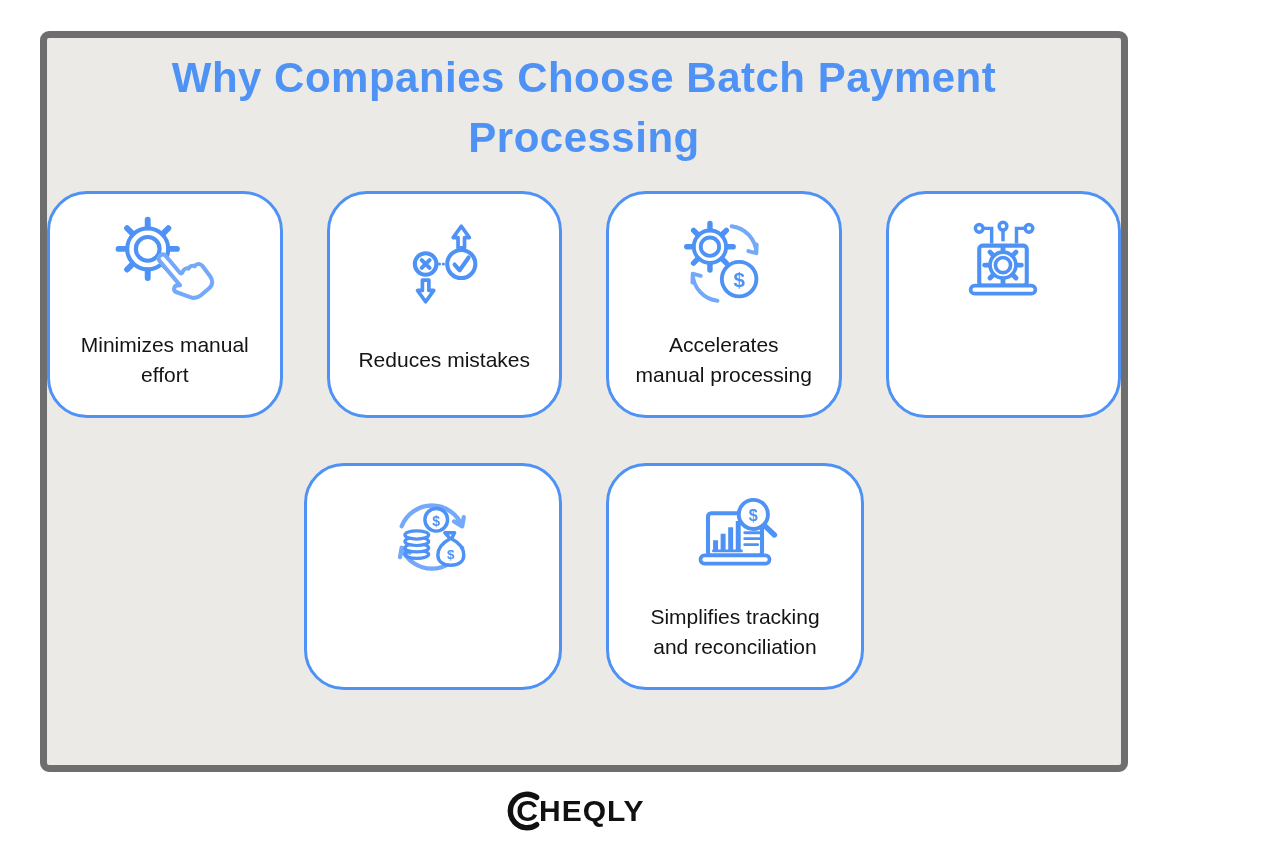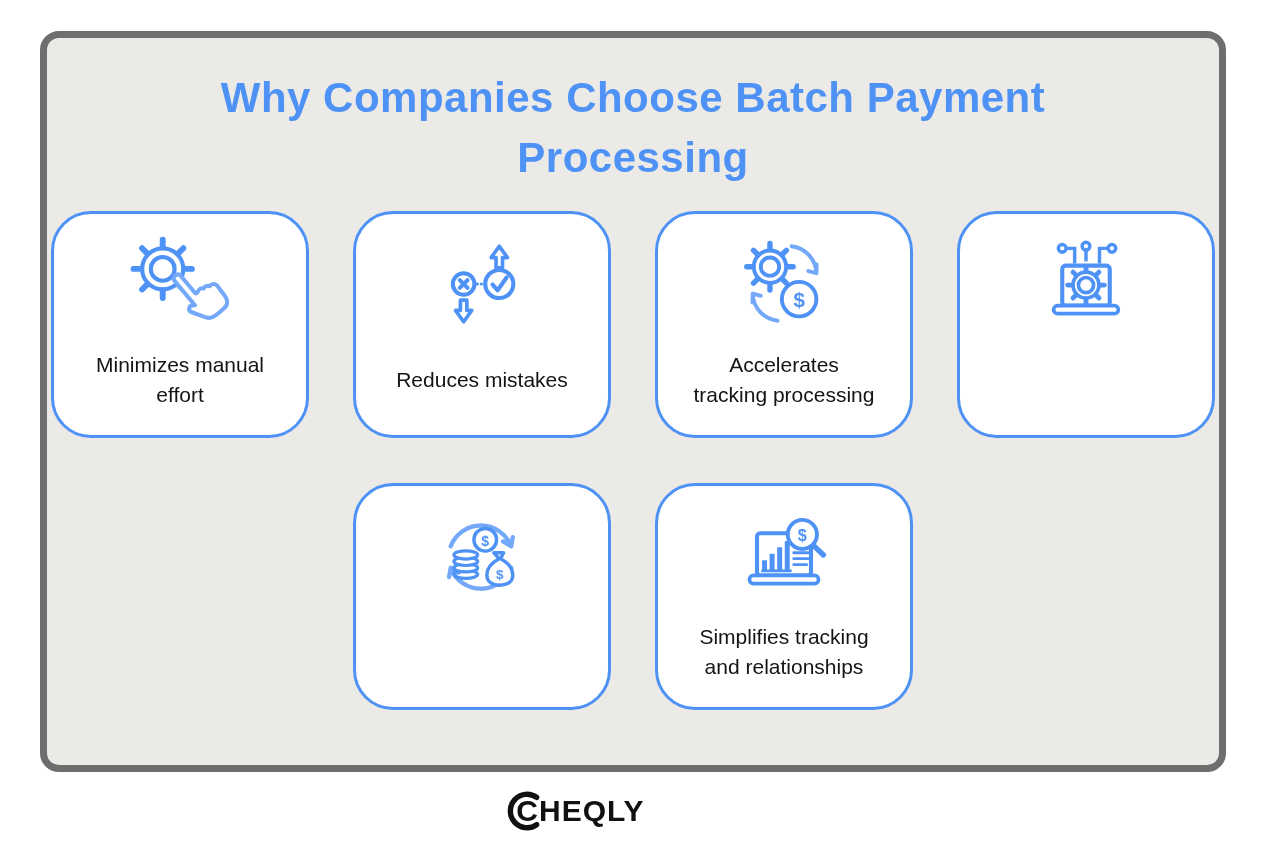--- a/index.html
+++ b/index.html
@@ -16,25 +16,25 @@
   html,body{margin:0;padding:0;}
   body{
     width:1280px;height:860px;
     background:var(--page-bg);
     font-family:"Liberation Sans",sans-serif;
     overflow:hidden;
   }
   .panel{
     position:absolute;
     left:40px;top:31px;
-    width:1186px;height:741px;
+    width:1088px;height:741px;
     background:var(--panel-bg);
     border:7px solid var(--panel-border);
-    border-radius:19px;
-    padding-top:30px;
+    border-radius:9px;
+    padding-top:10px;
   }
   .title{
     margin:0 auto;
     max-width:960px;
     font-size:42px;
     font-weight:700;
     letter-spacing:.5px;
     line-height:1.43;
     color:var(--accent);
     text-align:center;
@@ -201,21 +201,21 @@
           <use href="#error-check-flow-icon"></use>
         </svg>
     <div class="label">Reduces mistakes</div>
   </div>
 
   <div class="card">
     <svg class="icon" viewBox="0 0 100 100">
           <use href="#gear-dollar-sync-icon"></use>
         </svg>
     <div class="label">Accelerates
-tracking processing</div>
+manual processing</div>
   </div>
 
   <div class="card">
     <svg class="icon" viewBox="0 0 100 100">
           <use href="#laptop-gear-icon"></use>
         </svg>
   </div>
 </div>
   <div class="row row-2">
   <div class="card">
@@ -223,21 +223,21 @@
           <use href="#cash-cycle-icon"></use>
         </svg>
   </div>
 
 
   <div class="card">
     <svg class="icon" viewBox="0 0 100 100">
           <use href="#analytics-search-icon"></use>
         </svg>
     <div class="label">Simplifies tracking
-and relationships</div>
+and reconciliation</div>
   </div>
 </div>
 </div>
 
 <div class="logo">
   <svg class="logo-mark" viewBox="0 0 46 46">
     <path d="M32.2 9.9 A16 16 0 1 0 32.2 36.1" fill="none" stroke="currentColor" stroke-width="5.2" stroke-linecap="round"></path>
   </svg>
   <span class="logo-text">CHEQLY</span>
 </div>

